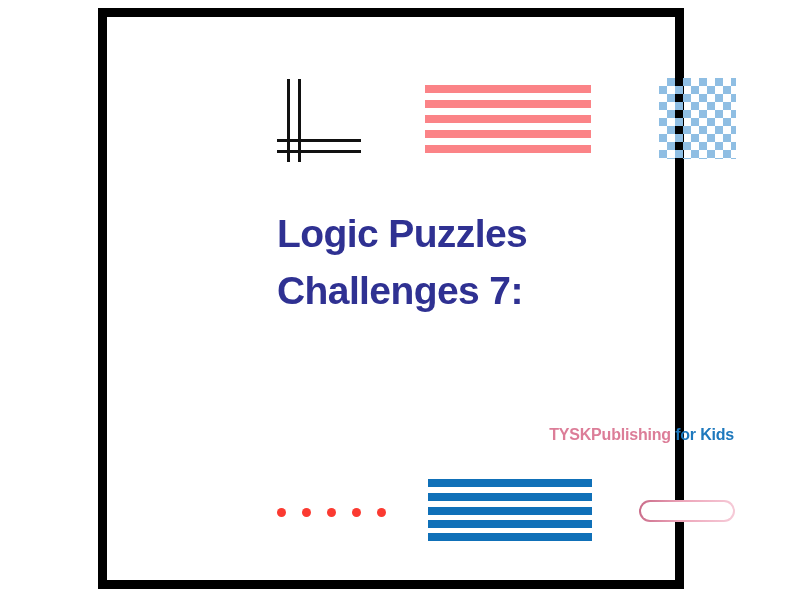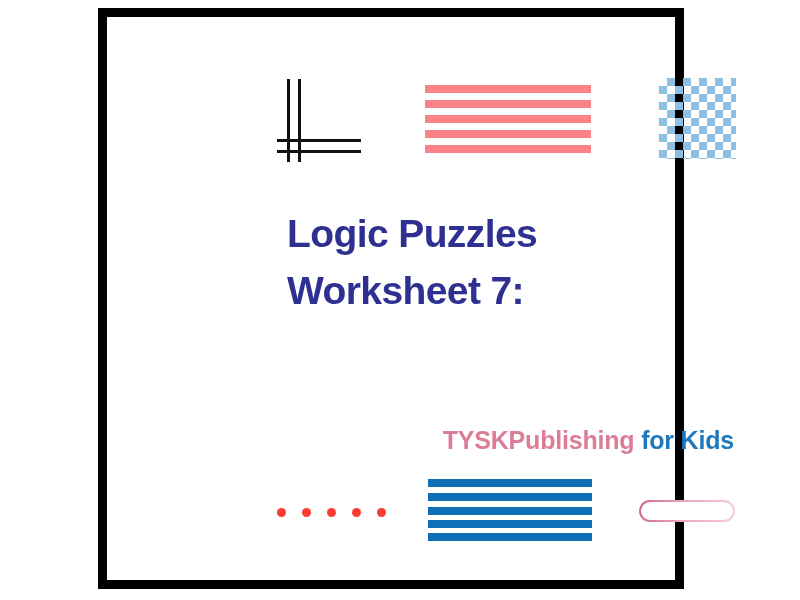--- a/index.html
+++ b/index.html
@@ -95,41 +95,41 @@
     background-image:
       linear-gradient(45deg, #8FBEE3 25%, transparent 25%, transparent 75%, #8FBEE3 75%),
       linear-gradient(45deg, #8FBEE3 25%, transparent 25%, transparent 75%, #8FBEE3 75%);
     background-size: 16px 16px;
     background-position: 0 0, 8px 8px;
   }
 
   
   .title-block {
     position: absolute;
-    left: 180px;
+    left: 170px;
     top: 188px;
     width: 470px;
   }
   .title-line {
     color: #2F3192;
     font-size: 39px;
     line-height: 57px;
     font-weight: bold;
     letter-spacing: -0.6px;
     white-space: nowrap;
   }
 
   
   .brand {
     position: absolute;
     left: 172px;
     top: 409px;
     width: 455px;
     text-align: right;
-    font-size: 25px;
+    font-size: 16px;
     font-weight: bold;
     letter-spacing: -0.2px;
     white-space: nowrap;
   }
   .brand .brand-pink { color: #DC7D98; }
   .brand .brand-blue { color: #1D78BD; }
 
   
   .deco-dots {
     position: absolute;
@@ -211,21 +211,21 @@
         <div class="bar b2"></div>
         <div class="bar b3"></div>
         <div class="bar b4"></div>
         <div class="bar b5"></div>
       </div>
 
       <div class="deco-checker"></div>
 
       <div class="title-block">
         <div class="title-line">Logic Puzzles</div>
-        <div class="title-line">Worksheet 7:</div>
+        <div class="title-line">Challenges 7:</div>
       </div>
 
       <div class="brand"><span class="brand-pink">TYSKPublishing</span><span class="brand-blue"> for Kids</span></div>
 
       <div class="deco-dots">
         <div class="dot d1"></div>
         <div class="dot d2"></div>
         <div class="dot d3"></div>
         <div class="dot d4"></div>
         <div class="dot d5"></div>

